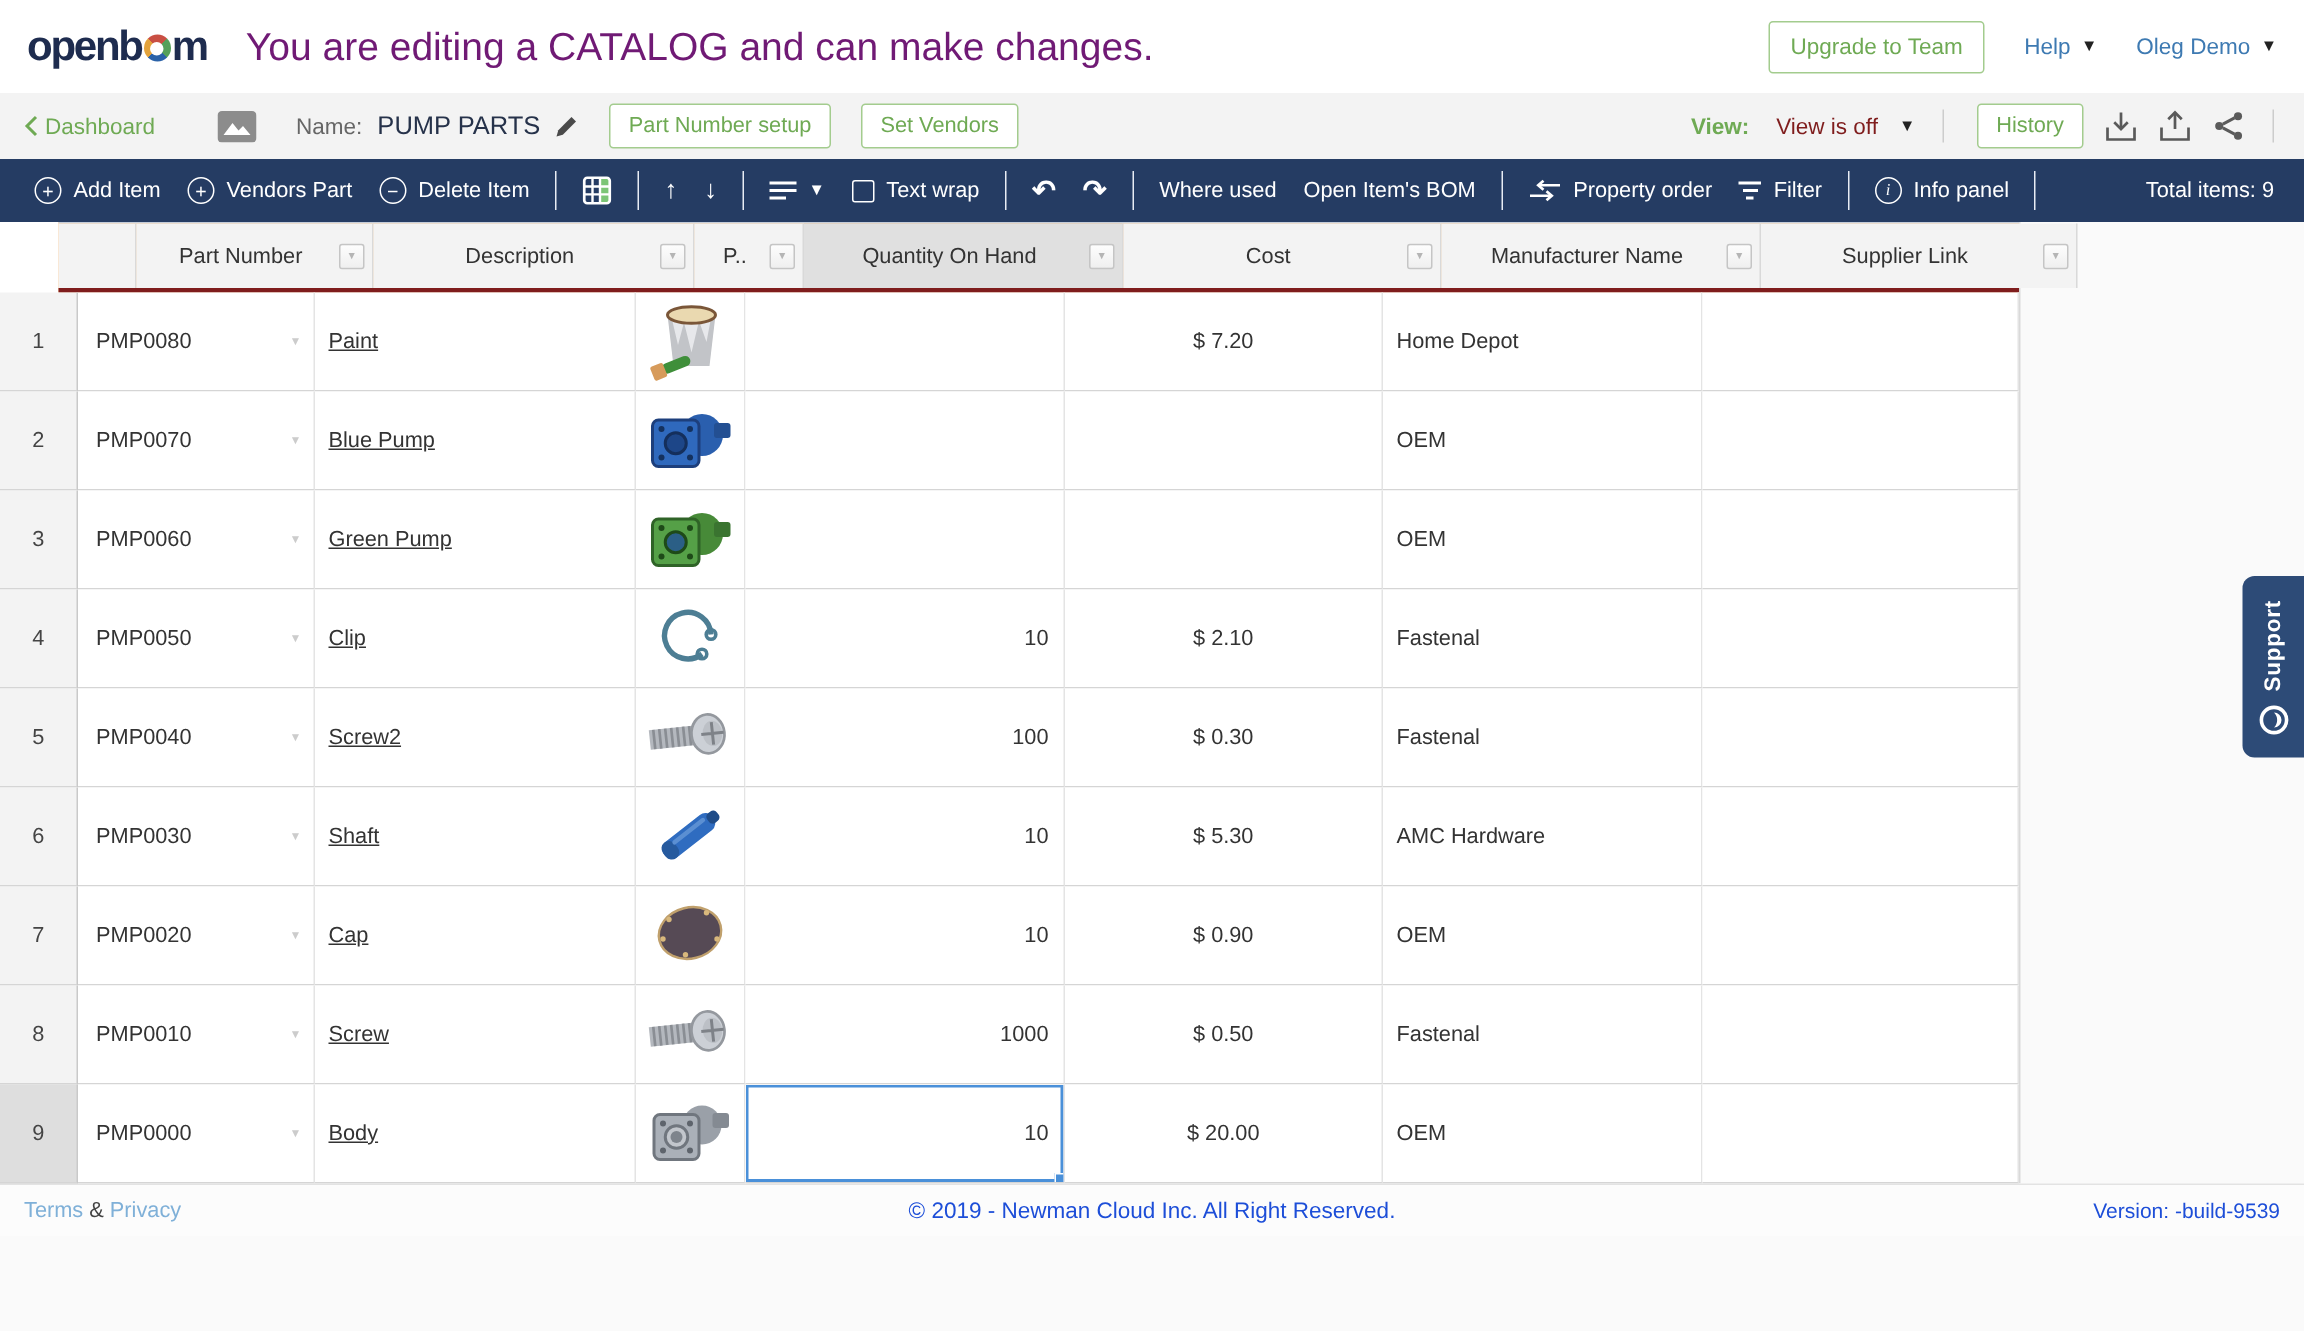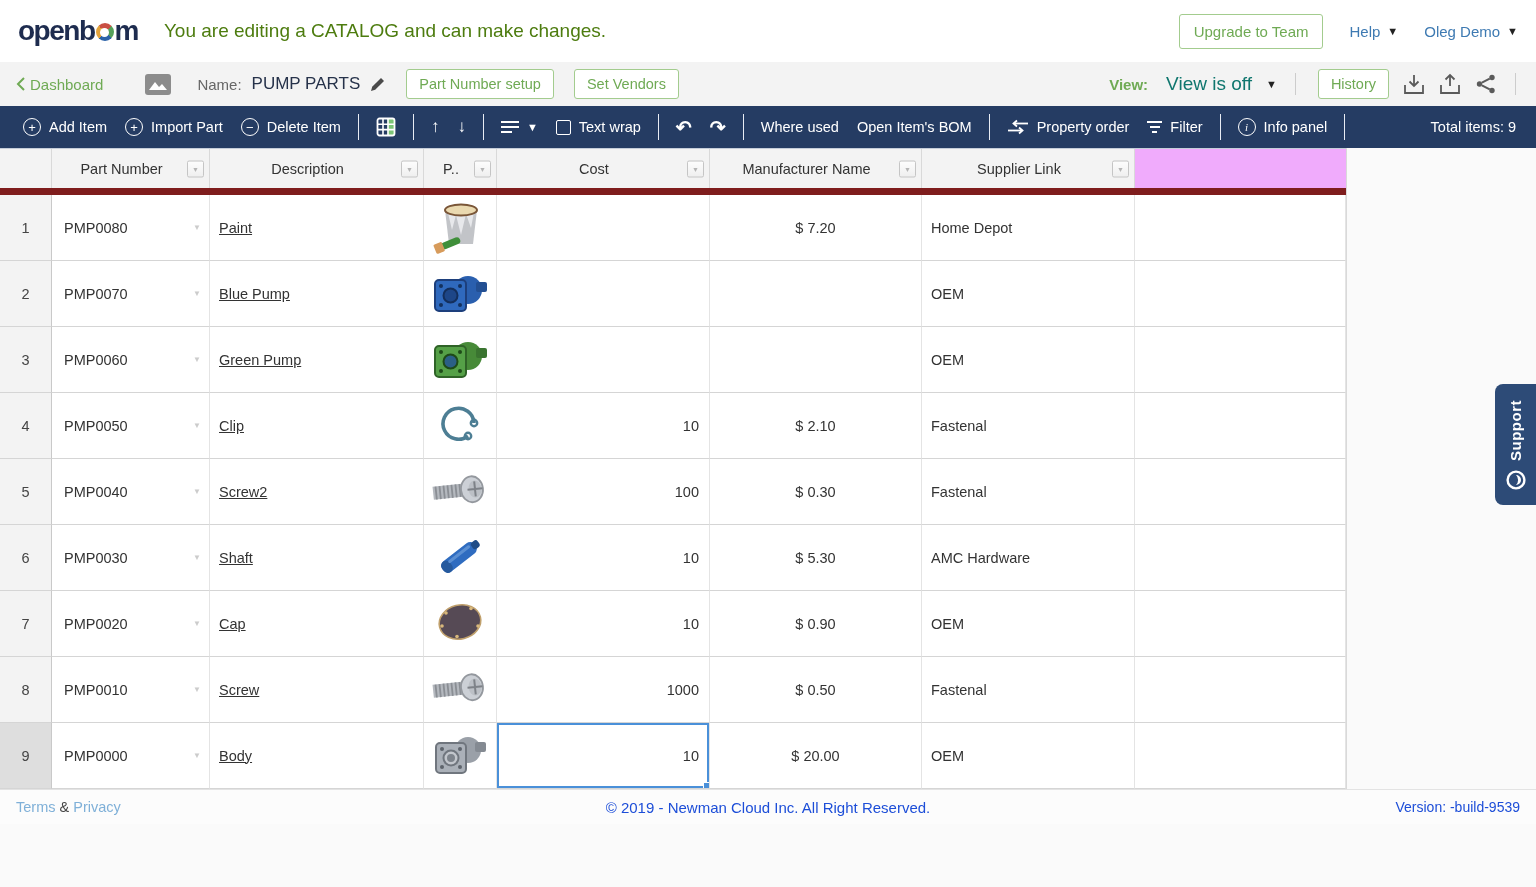--- a/index.html
+++ b/index.html
@@ -7,37 +7,37 @@
   body { font-family:"Liberation Sans", sans-serif; background:#fafafa; }
   .page { width:1536px; height:708px; display:flex; flex-direction:column; position:relative; background:#fff; }
 
   
   .tophdr { height:62px; display:flex; align-items:center; padding:0 18px; background:#fff; flex:0 0 auto; }
   .logo { font-size:28px; font-weight:bold; color:#1e2c4f; letter-spacing:-1.5px; display:flex; align-items:center; }
   .logo-o { display:inline-block; width:18px; height:18px; border-radius:50%; margin:2px 1px 0 1px;
             background:conic-gradient(from 315deg, #c94f43 0 90deg, #55a05a 0 180deg, #2b62a8 0 270deg, #e3a33c 0 360deg);
             position:relative; }
   .logo-o::after { content:""; position:absolute; left:4.5px; top:4.5px; width:9px; height:9px; border-radius:50%; background:#fff; }
-  .edit-msg { margin-left:26px; font-size:19px; color:#4d7c0f; }
+  .edit-msg { margin-left:26px; font-size:26px; color:#701a75; }
   .tophdr-right { margin-left:auto; display:flex; align-items:center; gap:26px; }
   .btn-outline { border:1px solid #a3cc8e; background:#fff; color:#6faa54; border-radius:3px; font-size:15px; padding:8px 14px; cursor:pointer; font-family:inherit; }
   .menu-link { color:#3e7ab2; font-size:15px; display:flex; align-items:center; gap:7px; cursor:pointer; }
   .caret { color:#222; font-size:11px; }
 
   
   .subhdr { height:44px; background:#f3f3f3; display:flex; align-items:center; padding:0 16px; flex:0 0 auto; }
   .back-link { display:flex; align-items:center; gap:5px; color:#6faa54; font-size:15px; cursor:pointer; }
   .img-icon { margin-left:42px; display:flex; cursor:pointer; }
   .name-label { margin-left:26px; color:#666; font-size:15px; }
   .name-value { margin-left:10px; color:#26324a; font-size:17px; }
   .pencil { margin-left:9px; cursor:pointer; display:flex; }
   .sub-btn { margin-left:20px; padding:6px 12px; font-size:14.5px; }
   .subhdr-right { margin-left:auto; display:flex; align-items:center; gap:14px; }
   .view-label { color:#6faa54; font-weight:bold; font-size:15px; }
-  .view-value { color:#0f766e; font-size:19px; margin-left:4px; }
+  .view-value { color:#7f1d1d; font-size:15px; margin-left:4px; }
   .vdiv { width:1px; height:22px; background:#ccc; margin:0 4px; }
   .icon-btn { display:flex; cursor:pointer; }
 
   
   .toolbar { height:42px; background:#253c63; color:#fff; display:flex; align-items:center; padding:0 14px; font-size:14.5px; flex:0 0 auto; }
   .tb-item { display:flex; align-items:center; gap:8px; cursor:pointer; white-space:nowrap; padding:0 9px; }
   .tb-sep { width:1px; height:26px; background:#e8ecf4; margin:0 8px; }
   .circ { width:18px; height:18px; border:1.6px solid #fff; border-radius:50%; display:flex; align-items:center; justify-content:center; font-size:13px; line-height:1; }
   .arrow-glyph { font-size:17px; }
   .align-icon { display:flex; flex-direction:column; gap:3px; }
@@ -46,21 +46,21 @@
   .undo-glyph { font-size:19px; font-weight:bold; }
   .filt-icon { display:flex; flex-direction:column; gap:2.5px; align-items:center; }
   .filt-icon i { display:block; height:2.2px; background:#fff; }
   .total-items { margin-left:auto; padding-right:6px; }
 
   
   .grid-zone { display:flex; flex:0 0 auto; background:#fafafa; }
   .grid-area { width:1346px; background:#fff; }
   .right-fill { flex:1; background:#fafafa; border-left:1px solid #d9d9d9; }
   .grid-row { display:grid; grid-template-columns:52px 158px 214px 73px 213px 212px 213px 211px; }
-  .thead { height:47px; border-top:1px solid #c5cdd9; border-bottom:7px solid #7f1d1d; background:#f0abfc; }
+  .thead { height:47px; border-top:1px solid #c5cdd9; border-bottom:3px solid #7f1d1d; background:#fdba74;margin-left:39px; }
   .hcell { position:relative; display:flex; align-items:center; justify-content:center; font-size:14.5px; color:#333;
            border-right:1px solid #d9d9d9; background:#f3f3f3; padding-right:18px; }
   .hcell.sel { background:#e0e0e0; }
   .hcell.corner { padding:0; }
   .fbtn { position:absolute; right:5px; top:50%; transform:translateY(-50%); width:17px; height:17px; border:1px solid #c5c5c5; border-radius:2px;
           background:linear-gradient(#fdfdfd,#efefef); color:#b5b5b5; font-size:7px; display:flex; align-items:center; justify-content:center; cursor:pointer; }
   .trow { height:66px; }
   .cell { border-right:1px solid #e4e4e4; border-bottom:1px solid #d5d5d5; display:flex; align-items:center; font-size:14.5px; color:#333; position:relative; background:#fff; overflow:hidden; }
   .cell.rownum { background:#f3f3f3; justify-content:center; color:#444; border-right:1px solid #c9c9c9; }
   .cell.rownum.sel { background:#dedede; }
@@ -167,21 +167,21 @@
     </div>
   </div>
 
   <div class="toolbar">
     <div class="tb-item">
       <span class="circ">+</span>
       <span>Add Item</span>
     </div>
     <div class="tb-item">
       <span class="circ">+</span>
-      <span>Import Part</span>
+      <span>Vendors Part</span>
     </div>
     <div class="tb-item">
       <span class="circ">−</span>
       <span>Delete Item</span>
     </div>
     <span class="tb-sep"></span>
     <div class="tb-item">
       <svg width="20" height="20" viewBox="0 0 20 20">
           <rect x="11.5" y="2" width="6.5" height="16" fill="#7cc576"></rect>
           <rect x="1.5" y="1.5" width="17" height="17" rx="2" fill="none" stroke="#fff" stroke-width="1.8"></rect>
@@ -256,20 +256,24 @@
           <div class="hcell">
             <span class="htext">Part Number</span>
             <span class="fbtn">▼</span>
           </div>
           <div class="hcell">
             <span class="htext">Description</span>
             <span class="fbtn">▼</span>
           </div>
           <div class="hcell">
             <span class="htext">P..</span>
+            <span class="fbtn">▼</span>
+          </div>
+          <div class="hcell sel">
+            <span class="htext">Quantity On Hand</span>
             <span class="fbtn">▼</span>
           </div>
           <div class="hcell">
             <span class="htext">Cost</span>
             <span class="fbtn">▼</span>
           </div>
           <div class="hcell">
             <span class="htext">Manufacturer Name</span>
             <span class="fbtn">▼</span>
           </div>

